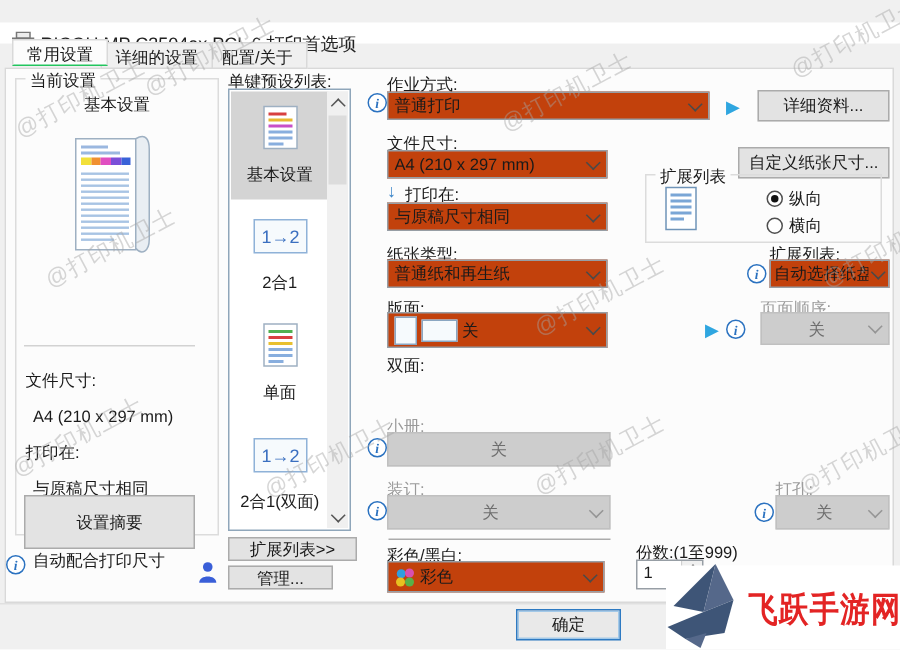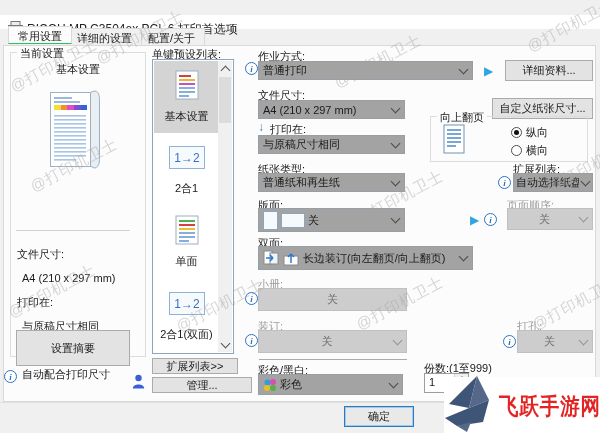--- a/index.html
+++ b/index.html
@@ -7,21 +7,21 @@
     font-family:"Liberation Sans","DejaVu Sans",sans-serif;font-size:11px;color:#1a1a1a;
     overflow:hidden;-webkit-font-smoothing:antialiased}
   .abs{position:absolute;box-sizing:border-box}
   .titlebar{left:0;top:15px;width:600px;height:14px;background:#ffffff}
   .title-text{left:27px;top:6px;font-size:12px;color:#222;white-space:nowrap}
   .tabpage{left:3px;top:45px;width:593px;height:357px;background:#fcfcfc;border:1px solid #d9d9d9}
   .tab{height:18px;background:#f0f0f0;border:1px solid #d9d9d9;padding:2px 9px 0;z-index:1;white-space:nowrap}
   .tab.active{background:#fcfcfc;border-bottom:1px solid #22c55e;z-index:3}
   .group{border:1px solid #dcdcdc;background:transparent}
   .legend{position:absolute;top:-7px;left:6px;background:#fcfcfc;padding:0 3px;white-space:nowrap}
-  .combo{background:#a3a3a3;border:1px solid #979ea5;display:flex;align-items:center;padding:0 4px;gap:3px}
+  .combo{background:#c2410c;border:1px solid #979ea5;display:flex;align-items:center;padding:0 4px;gap:3px}
   .combo .val{flex:1;white-space:nowrap;overflow:hidden}
   .chev{width:6px;height:6px;border-right:1px solid #4a4a4a;border-bottom:1px solid #4a4a4a;
     transform:rotate(45deg);margin:-3px 1px 0 0;flex:none}
   .combo.disabled{background:#cdcdcd;border-color:#c0c0c0;color:#6e6e6e}
   .combo.disabled .val{text-align:center}
   .combo.disabled .chev{border-color:#959595}
   .btn{background:#e3e3e3;border:1px solid #ababab;display:flex;align-items:center;justify-content:center;
     font-size:11px;white-space:nowrap;cursor:default}
   .btn.primary{border:1px solid #2e7ac2;box-shadow:inset 0 0 0 1px #a3c9e8;background:#e9e9e9}
   .btn.disabled{color:#9b9b9b;background:#dddddd;border-color:#c8c8c8}
@@ -168,40 +168,40 @@
       <div class="sbbtn" style="top:0">
           <span class="sbch up"></span>
         </div>
       <div class="sbthumb"></div>
       <div class="sbbtn" style="bottom:0">
           <span class="sbch dw"></span>
         </div>
     </div>
   </div>
   <div class="abs btn" style="left:152px;top:358px;width:86px;height:16px">扩展列表&gt;&gt;</div>
-  <div class="abs btn" style="left:152px;top:377px;width:100px;height:16px">管理...</div>
+  <div class="abs btn" style="left:152px;top:377px;width:70px;height:16px">管理...</div>
 
   <span class="abs info" style="left:245px;top:62px">i</span>
   <div class="abs lbl" style="left:258px;top:49px">作业方式:</div>
   <div class="abs combo" style="left:258px;top:61px;width:215px;height:19px">
     <span class="val">普通打印</span>
     <span class="chev"></span>
   </div>
   <span class="abs play" style="left:484px;top:65px">▶</span>
   <div class="abs btn" style="left:505px;top:60px;width:88px;height:21px">详细资料...</div>
 
   <div class="abs lbl" style="left:258px;top:88px">文件尺寸:</div>
   <div class="abs combo" style="left:258px;top:100px;width:147px;height:19px">
     <span class="val">A4 (210 x 297 mm)</span>
     <span class="chev"></span>
   </div>
   <div class="abs btn" style="left:492px;top:98px;width:101px;height:21px">自定义纸张尺寸...</div>
 
   <div class="abs group" style="left:430px;top:116px;width:158px;height:46px">
-    <span class="legend">向上翻页</span>
+    <span class="legend">扩展列表</span>
     <svg class="abs" style="left:12px;top:7px" width="22" height="30" viewBox="0 0 22 30">
       <rect x="1" y="1" width="20" height="28" fill="#fff" stroke="#6f94b8"></rect>
       <g fill="#7aa6d6">
           <rect x="4" y="5" width="14" height="2"></rect>
           <rect x="4" y="9" width="14" height="2"></rect>
       <rect x="4" y="13" width="14" height="2"></rect>
           <rect x="4" y="17" width="14" height="2"></rect>
           <rect x="4" y="21" width="9" height="2"></rect>
         </g>
     </svg>
@@ -245,33 +245,20 @@
   <span class="abs play" style="left:470px;top:214px">▶</span>
   <span class="abs info" style="left:484px;top:213px">i</span>
 
   <div class="abs lbl gray" style="left:507px;top:198px">页面顺序:</div>
   <div class="abs combo disabled" style="left:507px;top:208px;width:86px;height:22px">
     <span class="val">关</span>
     <span class="chev"></span>
   </div>
 
   <div class="abs lbl" style="left:258px;top:236px">双面:</div>
-  <div class="abs combo" style="left:258px;top:246px;width:215px;height:24px">
-    <svg width="16" height="18" viewBox="0 0 16 18" style="flex:none">
-      <rect x="1" y="2" width="8" height="13" fill="#fff" stroke="#8a8a8a"></rect>
-      <rect x="7" y="4" width="8" height="11" fill="#eef4fa" stroke="#8a8a8a"></rect>
-      <path d="M3,9 h7 m0,0 l-3,-3 m3,3 l-3,3" stroke="#2e7ad0" stroke-width="1.5" fill="none"></path>
-    </svg>
-    <svg width="18" height="18" viewBox="0 0 18 18" style="flex:none">
-      <rect x="2" y="7" width="14" height="9" fill="#fff" stroke="#8a8a8a"></rect>
-      <path d="M9,14 v-9 m0,0 l-3,3 m3,-3 l3,3" stroke="#2e7ad0" stroke-width="1.5" fill="none"></path>
-    </svg>
-    <span class="val">长边装订(向左翻页/向上翻页)</span>
-    <span class="chev"></span>
-  </div>
 
   <div class="abs lbl gray" style="left:258px;top:277px">小册:</div>
   <span class="abs info" style="left:245px;top:292px">i</span>
   <div class="abs combo disabled" style="left:258px;top:288px;width:149px;height:23px">
     <span class="val">关</span>
   </div>
 
   <div class="abs lbl gray" style="left:258px;top:319px">装订:</div>
   <span class="abs info" style="left:245px;top:334px">i</span>
   <div class="abs combo disabled" style="left:258px;top:330px;width:149px;height:23px">

